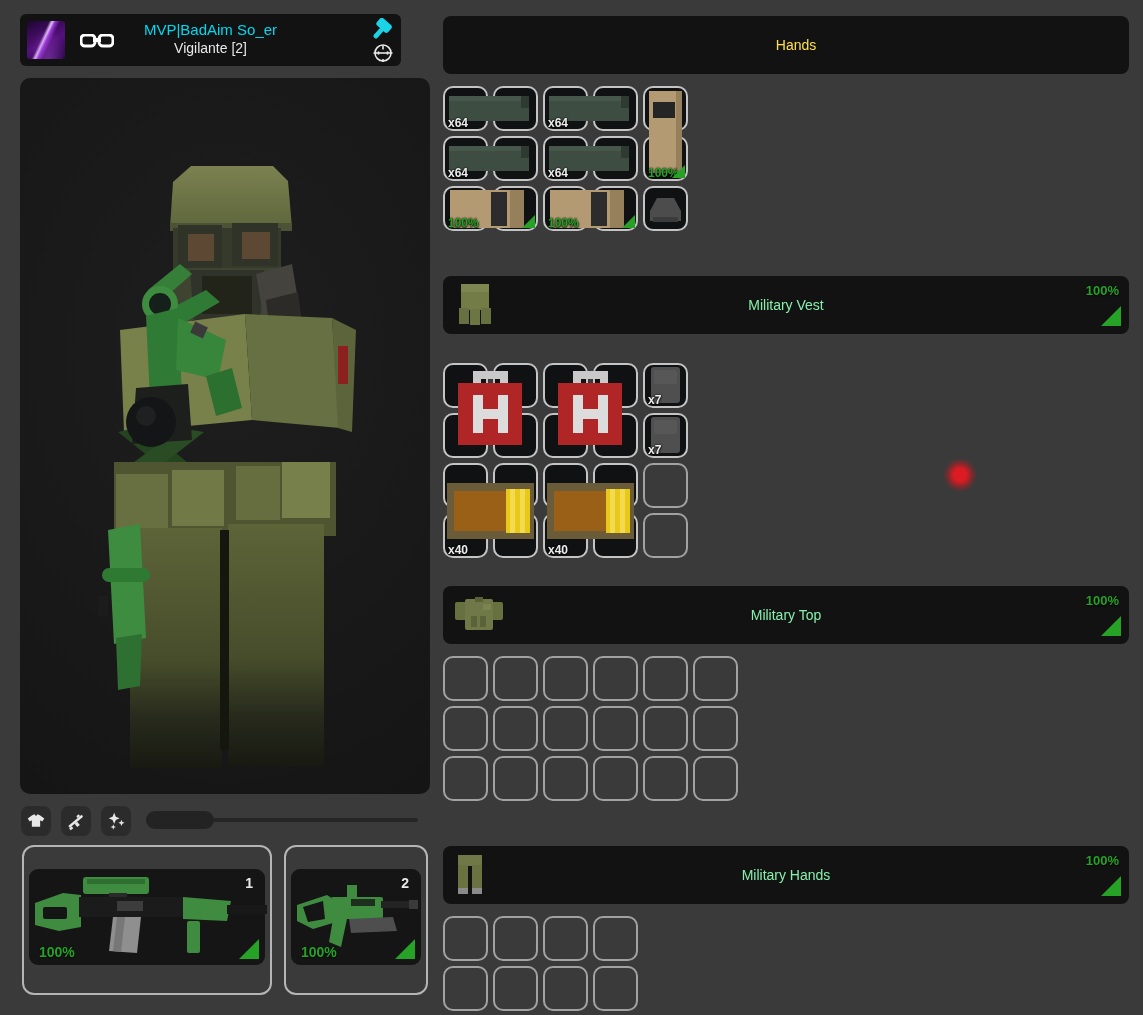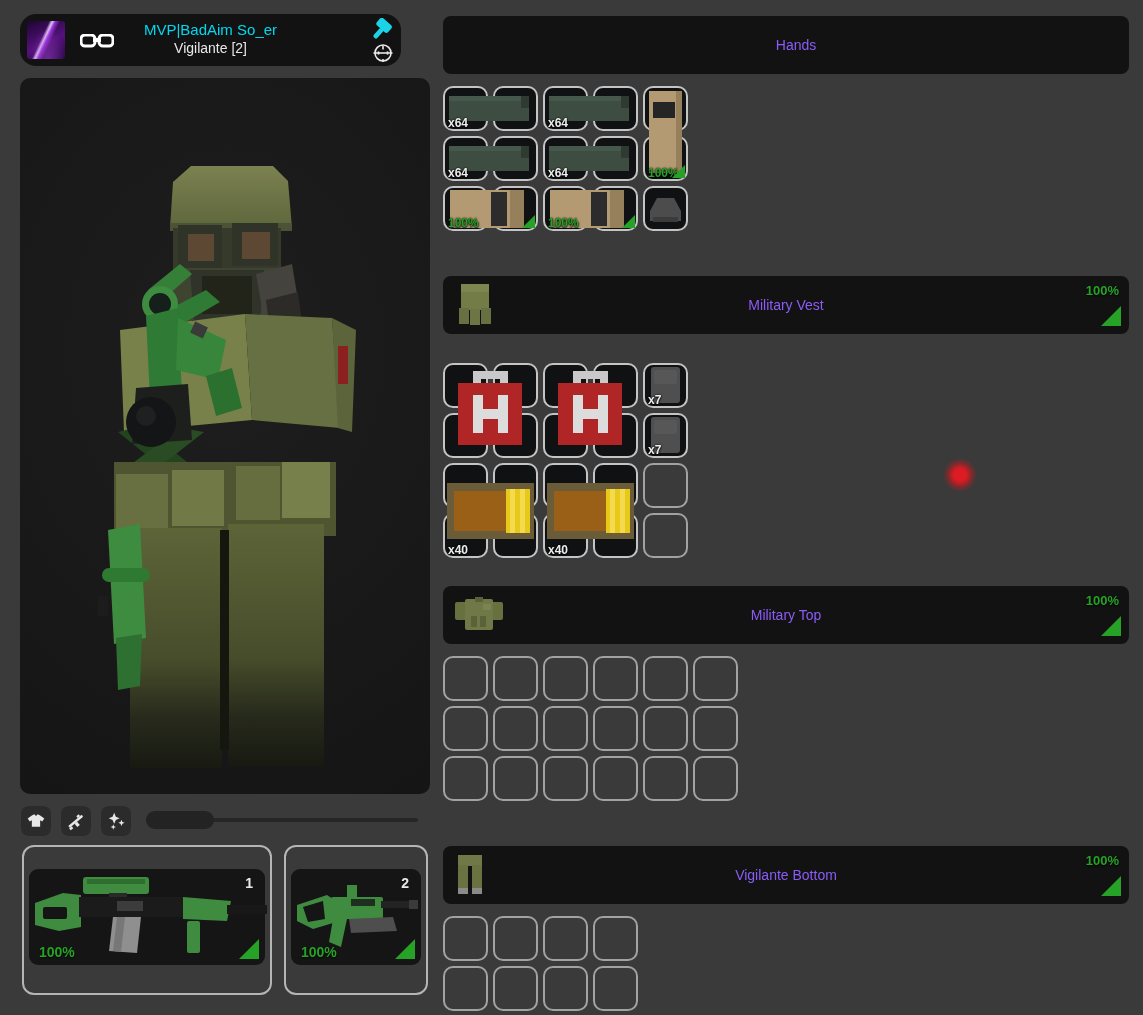--- a/index.html
+++ b/index.html
@@ -7,21 +7,21 @@
     width:1143px;height:1015px;overflow:hidden;position:relative;
     background:#3a3a3a;
     font-family:"Liberation Sans", sans-serif;
     -webkit-font-smoothing:antialiased;
   }
   .abs{position:absolute;}
 
   
   .player-bar{
     left:20px;top:14px;width:381px;height:52px;
-    background:#121212;border-radius:16px;
+    background:#121212;border-radius:6px;
   }
   .avatar{
     position:absolute;left:7px;top:7px;width:38px;height:38px;border-radius:3px;
     background:
       radial-gradient(ellipse at 55% 110%, rgba(160,70,210,.55), transparent 60%),
       linear-gradient(115deg, transparent 40%, rgba(235,205,255,.95) 46%, rgba(165,60,235,.85) 51%, transparent 60%),
       linear-gradient(155deg,#1d0531,#55117c 55%,#2a0845);
   }
   .glasses{position:absolute;left:60px;top:20px;}
   .pname{position:absolute;left:0;right:0;top:6px;text-align:center;}
@@ -63,23 +63,23 @@
   .wslot .qual-txt{position:absolute;left:10px;bottom:5px;font-size:14px;}
   .wslot .qtri{position:absolute;right:6px;bottom:6px;width:0;height:0;
     border-left:20px solid transparent;border-bottom:20px solid #26a226;}
 
   
   .sec-head{
     left:443px;width:686px;height:58px;background:#121212;border-radius:8px;
   }
   .sec-head .title{
     position:absolute;left:0;right:0;top:0;bottom:0;display:flex;align-items:center;justify-content:center;
-    font-size:14px;color:#8b5cf6;
-  }
-  .sec-head .title.plain{color:#8b5cf6;padding-left:20px;}
+    font-size:14px;color:#86efac;
+  }
+  .sec-head .title.plain{color:#fde047;padding-left:20px;}
   .sec-head .icon{position:absolute;left:10px;top:50%;transform:translateY(-50%);}
   .sec-head .qual-txt{position:absolute;right:10px;top:7px;font-size:13px;}
   .sec-head .qtri{position:absolute;right:8px;bottom:8px;width:0;height:0;
     border-left:20px solid transparent;border-bottom:20px solid #26a226;}
 
   
   .inv-grid{
     display:grid;gap:5px;position:absolute;
     grid-auto-rows:45px;
   }
@@ -491,21 +491,21 @@
   </div>
 
 <div class="abs sec-head" style="top:846px;">
   <svg class="icon" width="34" height="46" viewBox="0 0 34 46">
     <rect x="5" y="3" width="24" height="11" fill="#6f7846"></rect>
     <rect x="5" y="13" width="10" height="26" fill="#6a7242"></rect>
     <rect x="19" y="13" width="10" height="26" fill="#6a7242"></rect>
     <rect x="5" y="36" width="10" height="6" fill="#8a8a8a"></rect>
     <rect x="19" y="36" width="10" height="6" fill="#8a8a8a"></rect>
   </svg>
-  <div class="title">Vigilante Bottom</div>
+  <div class="title">Military Hands</div>
   <span class="qual-txt">100%</span>
   <div class="qtri"></div>
 </div>
 
 <div class="inv-grid" style="left:443px;top:916px;grid-template-columns:repeat(4,45px);width:195px;">
     <div class="cell empty"></div>
     <div class="cell empty"></div>
     <div class="cell empty"></div>
     <div class="cell empty"></div>
     <div class="cell empty"></div>

